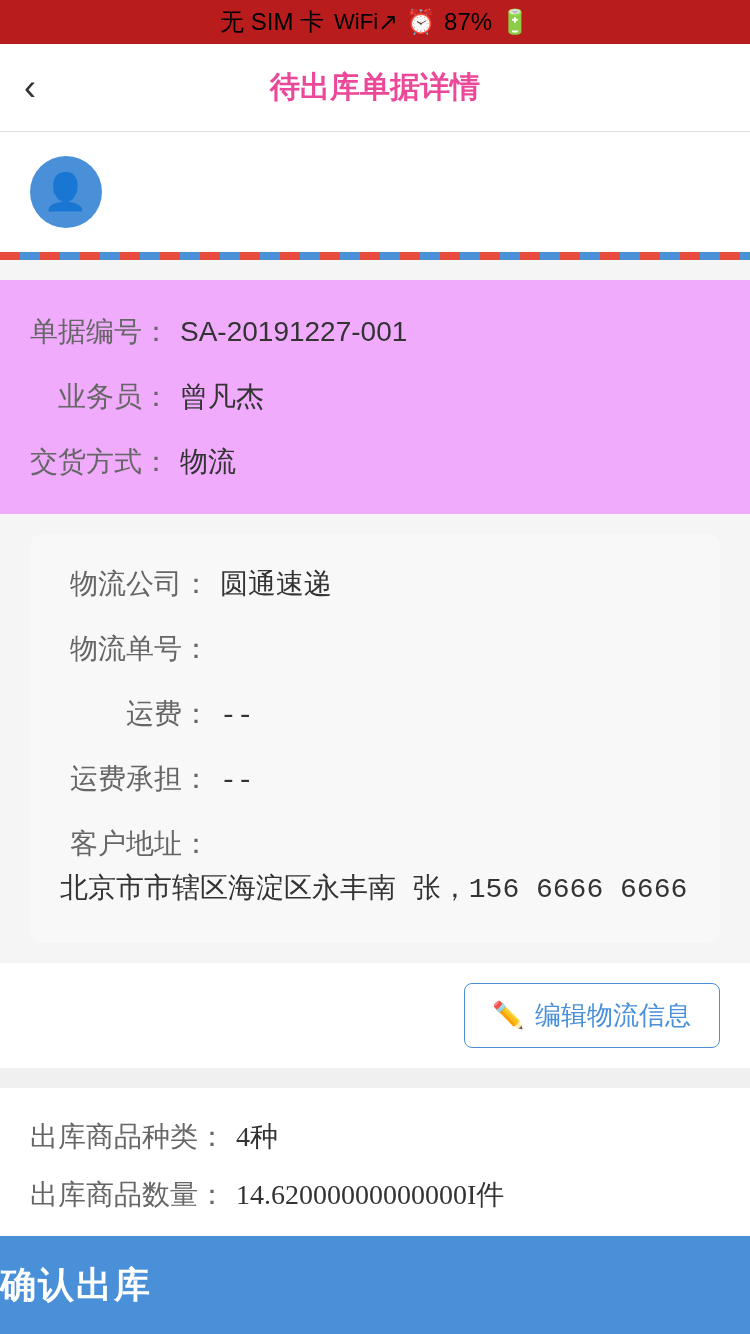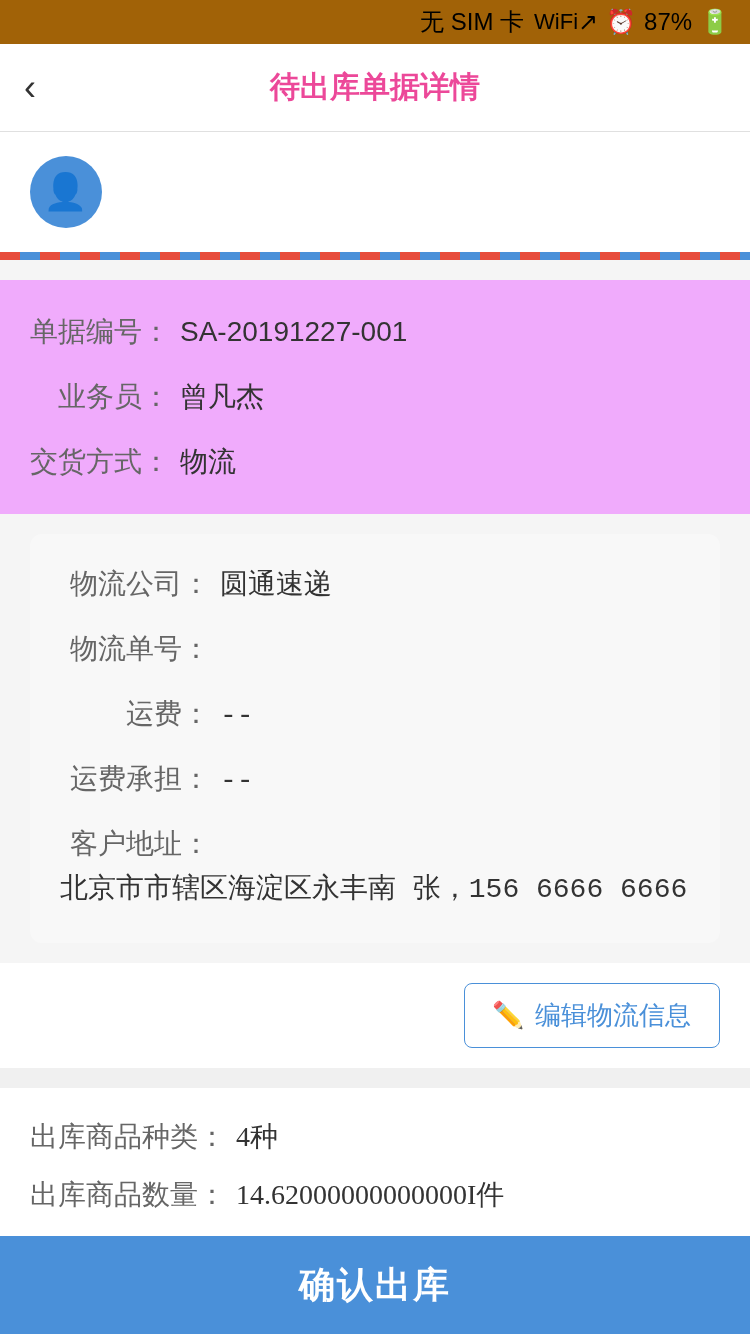--- a/index.html
+++ b/index.html
@@ -10,24 +10,24 @@
       font-family: -apple-system, "PingFang SC", "Helvetica Neue", Arial, sans-serif;
       background: #f5f5f5;
       font-size: 28px;
       color: #333;
     }
 
     
     .status-bar {
       width: 100%;
       height: 44px;
-      background: #a16207;
-      display: flex;
-      align-items: center;
-      justify-content: flex-end;
+      background: #b91c1c;
+      display: flex;
+      align-items: center;
+      justify-content: center;
       padding: 0 20px;
       font-size: 24px;
       color: #000;
     }
     .status-left {
       display: flex;
       align-items: center;
       gap: 10px;
       font-size: 24px;
     }
@@ -264,21 +264,21 @@
     
     .bottom-bar {
       position: fixed;
       bottom: 0;
       left: 0;
       width: 750px;
       background: #4a90d9;
       height: 98px;
       display: flex;
       align-items: center;
-      justify-content: center;
+      justify-content: flex-start;
       cursor: pointer;
     }
     .confirm-btn-text {
       color: #fff;
       font-size: 36px;
       font-weight: 600;
       letter-spacing: 2px;
     }
 
     

